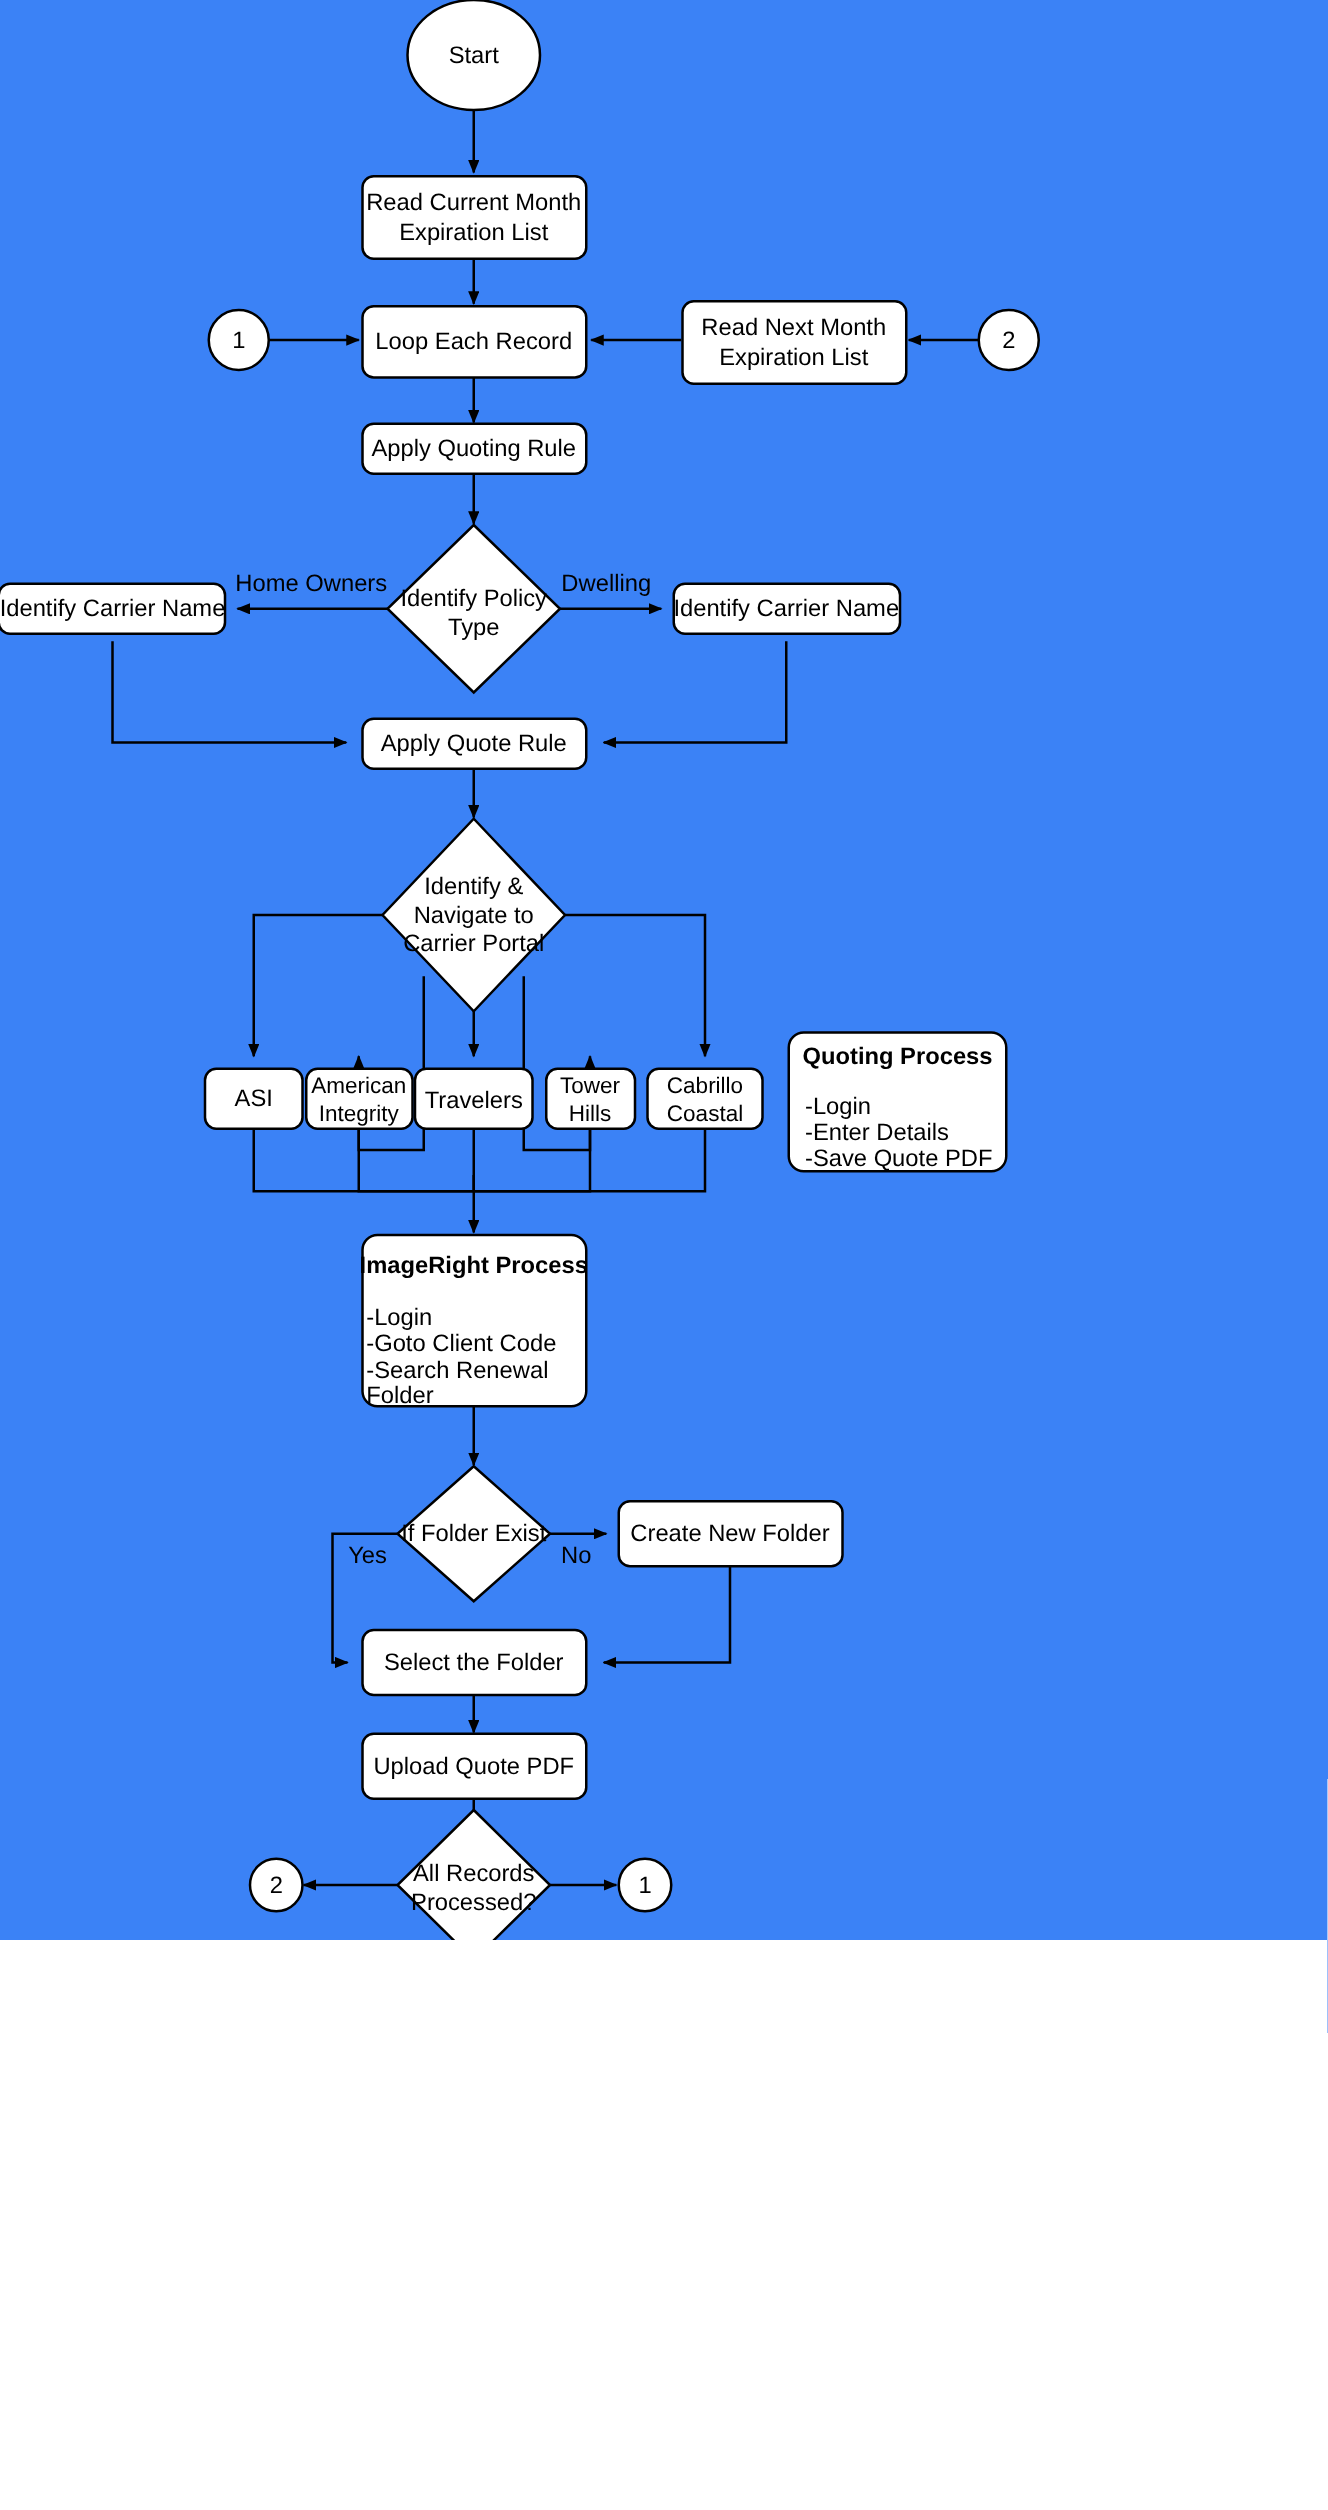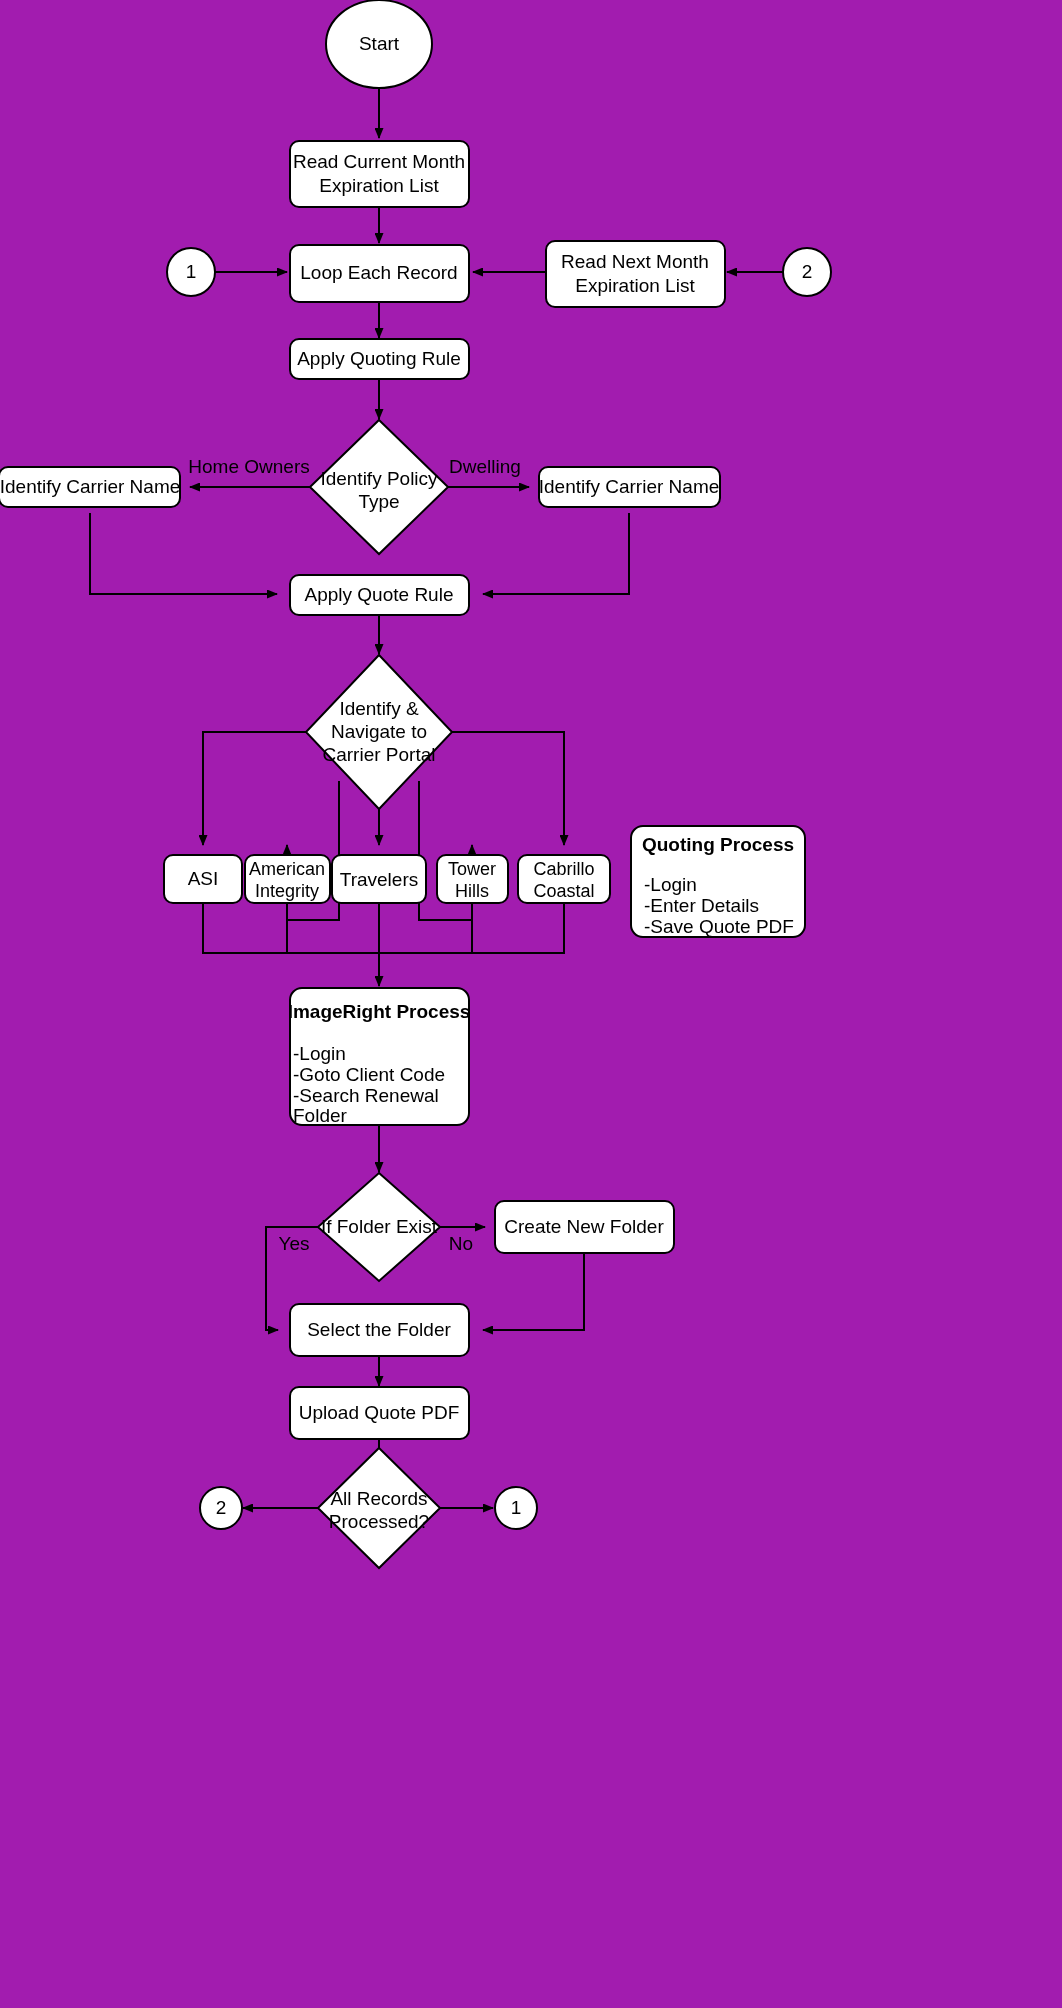--- a/index.html
+++ b/index.html
@@ -3,22 +3,22 @@
 <meta charset="utf-8">
 <style>
   html, body {
     margin: 0;
     padding: 0;
     background: #ffffff;
   }
   #flow-root {
     position: relative;
     width: 1062px;
-    height: 2008px;
-    background: #a21caf;
+    height: 1552px;
+    background: #3b82f6;
     font-family: "Liberation Sans", sans-serif;
   }
   svg.flow-canvas {
     position: absolute;
     top: 0; left: 0;
     width: 1062px;
     height: 2008px;
     display: block;
   }
   .node-shape {

